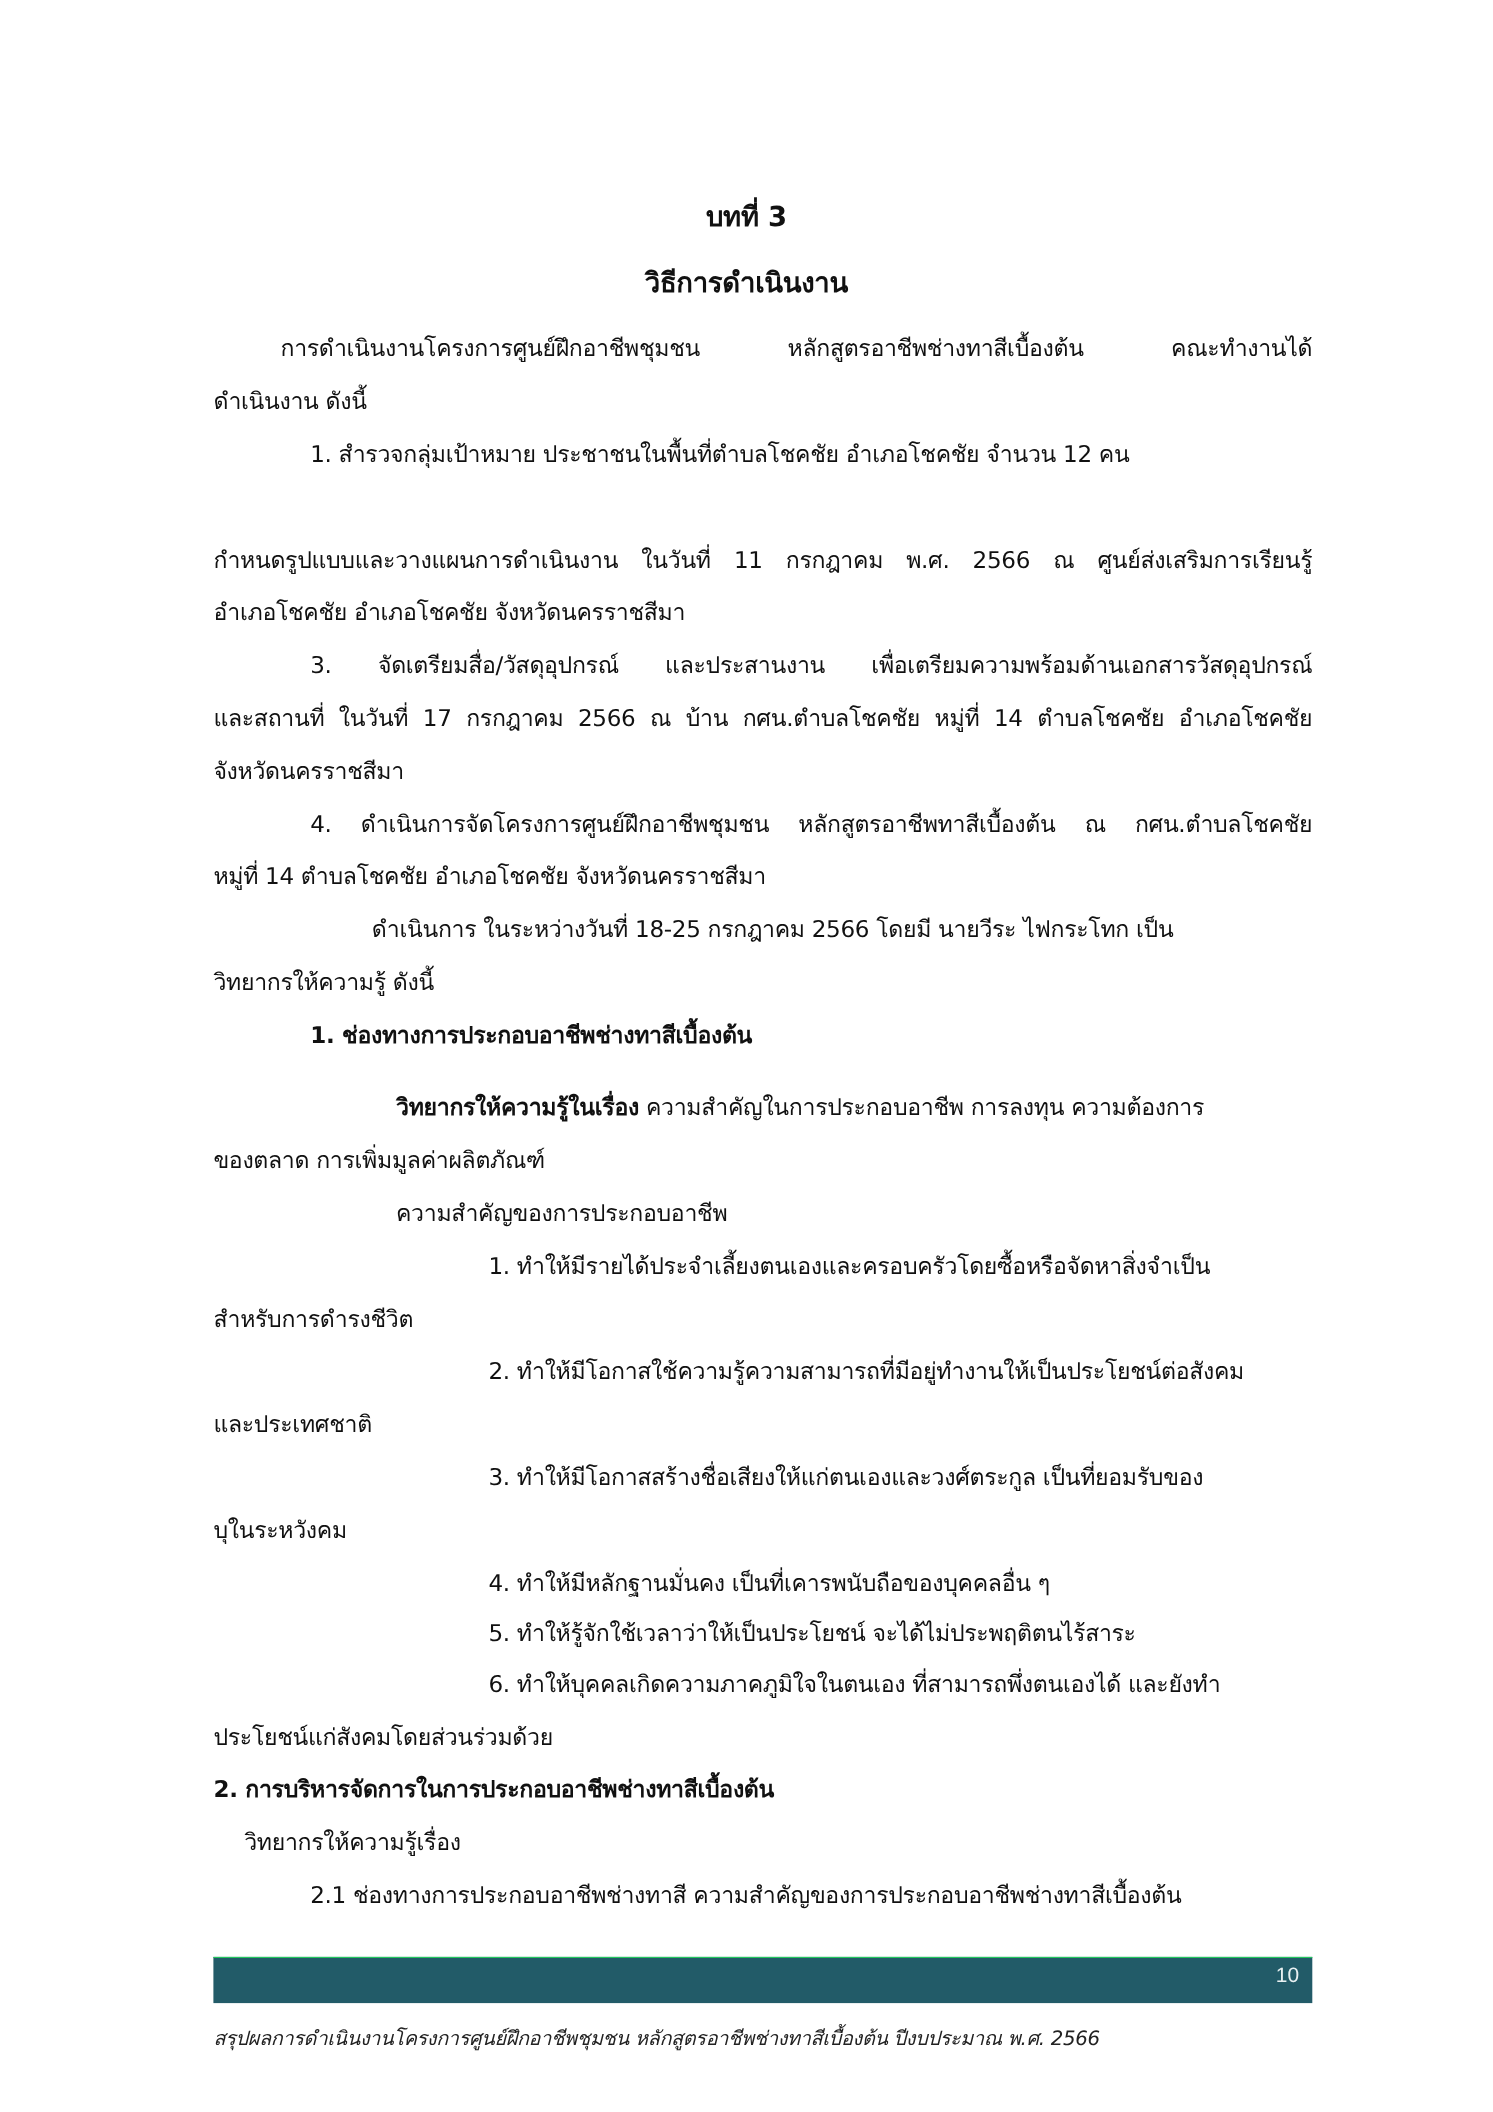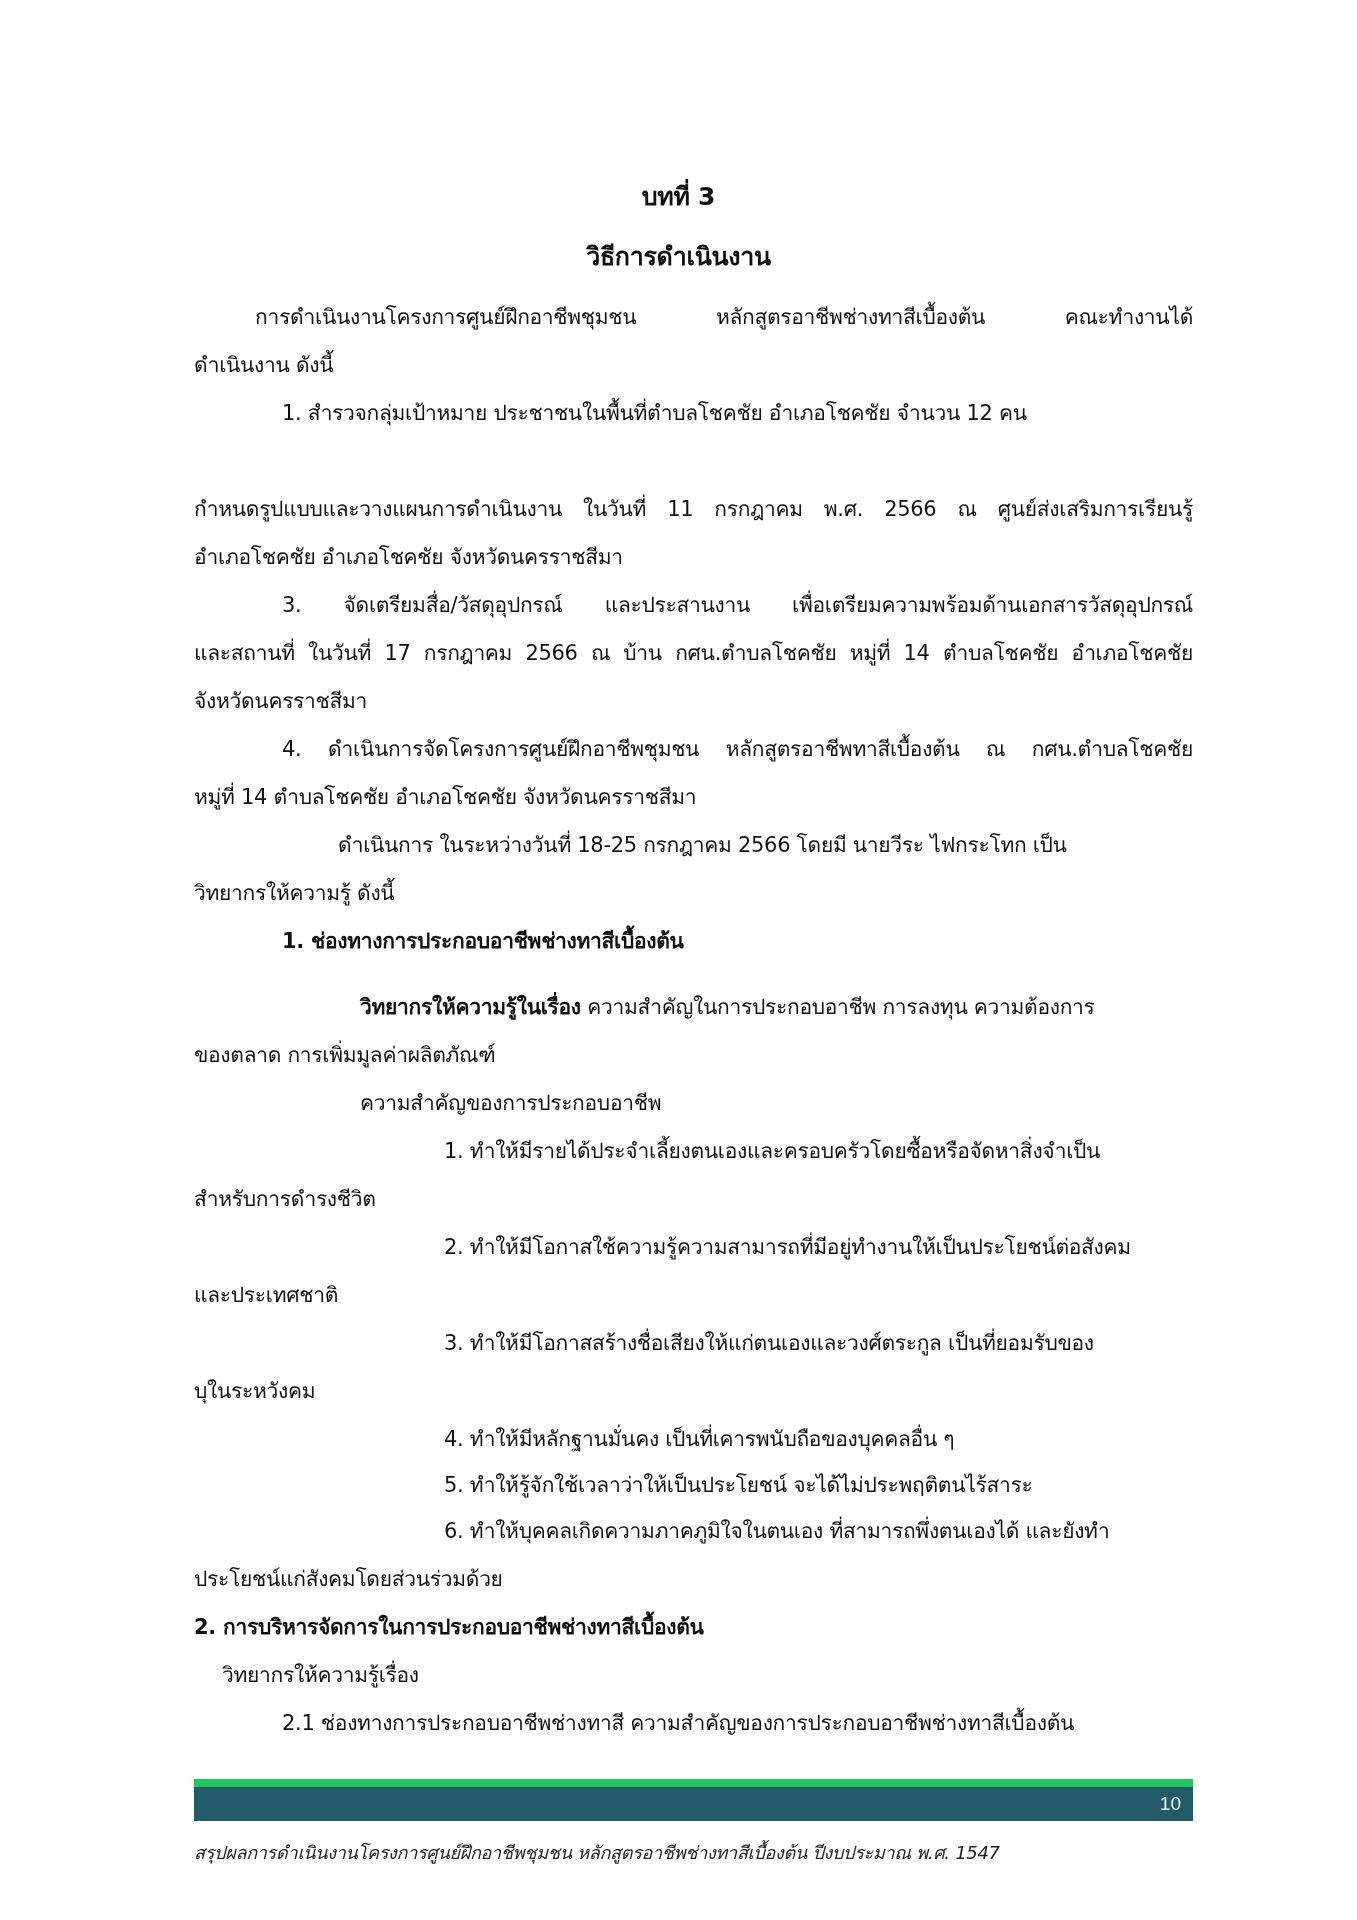--- a/index.html
+++ b/index.html
@@ -5,21 +5,21 @@
   html, body { margin: 0; padding: 0; background: #ffffff; }
   body { width: 1357px; height: 1920px; position: relative; overflow: hidden;
          font-family: "DejaVu Sans", "Liberation Sans", sans-serif; color: #111111; }
   .page { position: absolute; left: 0; top: 0; width: 1357px; height: 1920px; }
   .line { position: absolute; white-space: nowrap; font-size: 21px; line-height: 30px; letter-spacing: -0.3px; margin-top: 12px; }
   .center { left: 0; width: 1357px; text-align: center; }
   .title { font-size: 25px; font-weight: bold; }
   .bold { font-weight: bold; }
   .justify { text-align: justify; text-align-last: justify; }
   .footer-band { position: absolute; left: 194px; top: 1779px; width: 999px; height: 42px;
-                 background: #225b68; border-top: 8px solid #22c55e; box-sizing: border-box; }
+                 background: #225b68; border-top: 1px solid #22c55e; box-sizing: border-box; }
   .page-num { position: absolute; right: 12px; top: 6px; color: #e8f0f2; font-size: 19px;
               font-family: "Liberation Sans", sans-serif; }
   .footer-text { position: absolute; left: 194px; top: 1838px; font-size: 18px; font-style: italic;
                  color: #222222; white-space: nowrap; letter-spacing: -0.3px; }
 </style>
 </head>
 <body>
 
 <div class="page">
 
@@ -67,15 +67,15 @@
   <div class="line" style="top:1504px; left:444px;">6. ทำให้บุคคลเกิดความภาคภูมิใจในตนเอง ที่สามารถพึ่งตนเองได้ และยังทำ</div>
   <div class="line" style="top:1552px; left:194px;">ประโยชน์แก่สังคมโดยส่วนร่วมด้วย</div>
 
   <div class="line bold" style="top:1600px; left:194px;">2. การบริหารจัดการในการประกอบอาชีพช่างทาสีเบื้องต้น</div>
   <div class="line" style="top:1648px; left:222px;">วิทยากรให้ความรู้เรื่อง</div>
   <div class="line" style="top:1696px; left:282px;">2.1 ช่องทางการประกอบอาชีพช่างทาสี ความสำคัญของการประกอบอาชีพช่างทาสีเบื้องต้น</div>
 
   <div class="footer-band">
     <span class="page-num">10</span>
   </div>
-  <div class="footer-text">สรุปผลการดำเนินงานโครงการศูนย์ฝึกอาชีพชุมชน หลักสูตรอาชีพช่างทาสีเบื้องต้น ปีงบประมาณ พ.ศ. 1547</div>
+  <div class="footer-text">สรุปผลการดำเนินงานโครงการศูนย์ฝึกอาชีพชุมชน หลักสูตรอาชีพช่างทาสีเบื้องต้น ปีงบประมาณ พ.ศ. 2566</div>
 
 </div>
 
 </body></html>

